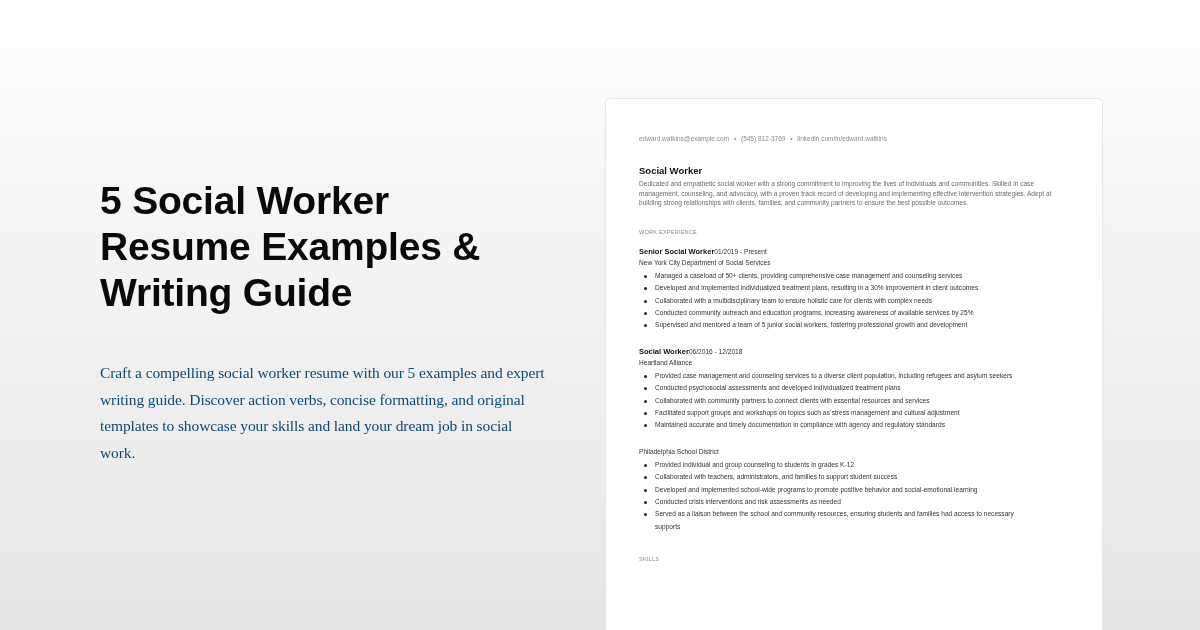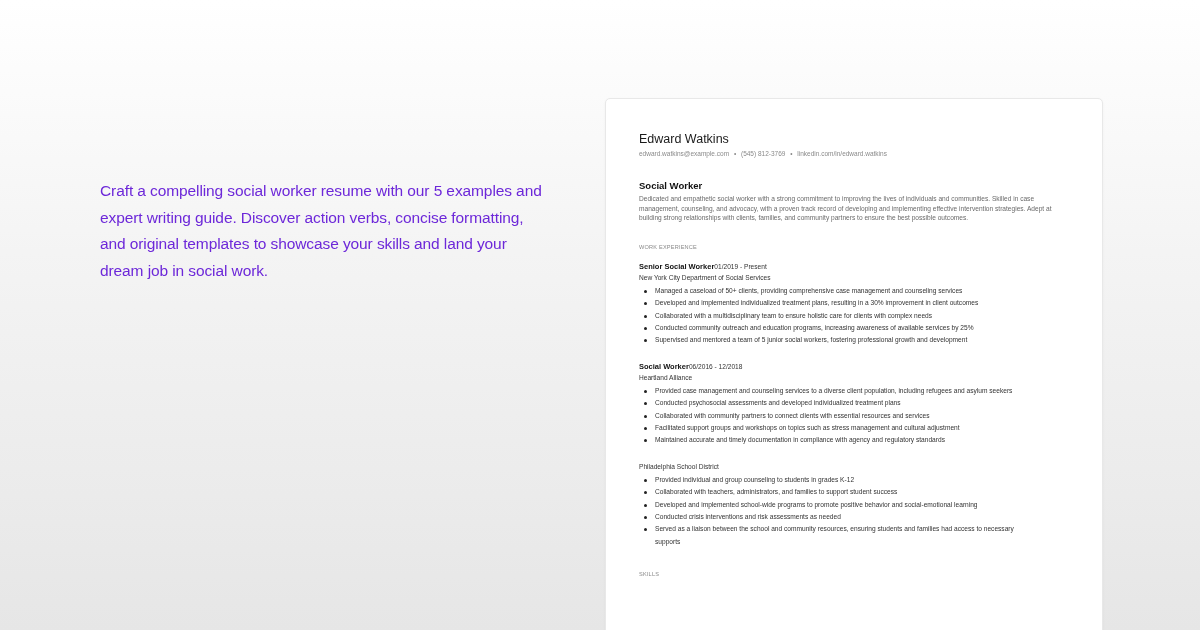--- a/index.html
+++ b/index.html
@@ -17,24 +17,25 @@
     }
     .headline {
       font-family: "Liberation Sans", sans-serif;
       font-weight: 700;
       font-size: 39px;
       line-height: 46px;
       color: #0a0a0a;
       letter-spacing: -0.2px;
     }
     .subtext {
-      font-family: Liberation Sans, sans-serif;
+      margin-top: 44px;
+      font-family: Liberation Serif, serif;
       font-size: 15.5px;
       line-height: 26.5px;
-      color: #6d28d9;
+      color: #0c4a6e;
       width: 450px;
       letter-spacing: -0.1px;
     }
     .card {
       position: absolute;
       left: 605px;
       top: 98px;
       width: 498px;
       height: 560px;
       background: #ffffff;
@@ -124,25 +125,29 @@
       height: 3px;
       border-radius: 50%;
       background: #222;
     }
     .skills-label { margin-top: 22px; }
   </style>
 </head>
 <body>
 
 <div class="left">
+  <h1 class="headline">
+    <div>5 Social Worker</div>
+    <div>Resume Examples &amp;</div>
+    <div>Writing Guide</div>
+  </h1>
   <p class="subtext">Craft a compelling social worker resume with our 5 examples and expert writing guide. Discover action verbs, concise formatting, and original templates to showcase your skills and land your dream job in social work.</p>
 </div>
 
 <div class="card">
-  <div class="r-name">Edward Watkins</div>
   <div class="r-contact">
     <span>edward.watkins@example.com</span>
     <span>•</span>
     <span>(545) 812-3769</span>
     <span>•</span>
     <span>linkedin.com/in/edward.watkins</span>
   </div>
 
   <div class="r-title">Social Worker</div>
   <div class="r-summary">Dedicated and empathetic social worker with a strong commitment to improving the lives of individuals and communities. Skilled in case management, counseling, and advocacy, with a proven track record of developing and implementing effective intervention strategies. Adept at building strong relationships with clients, families, and community partners to ensure the best possible outcomes.</div>

